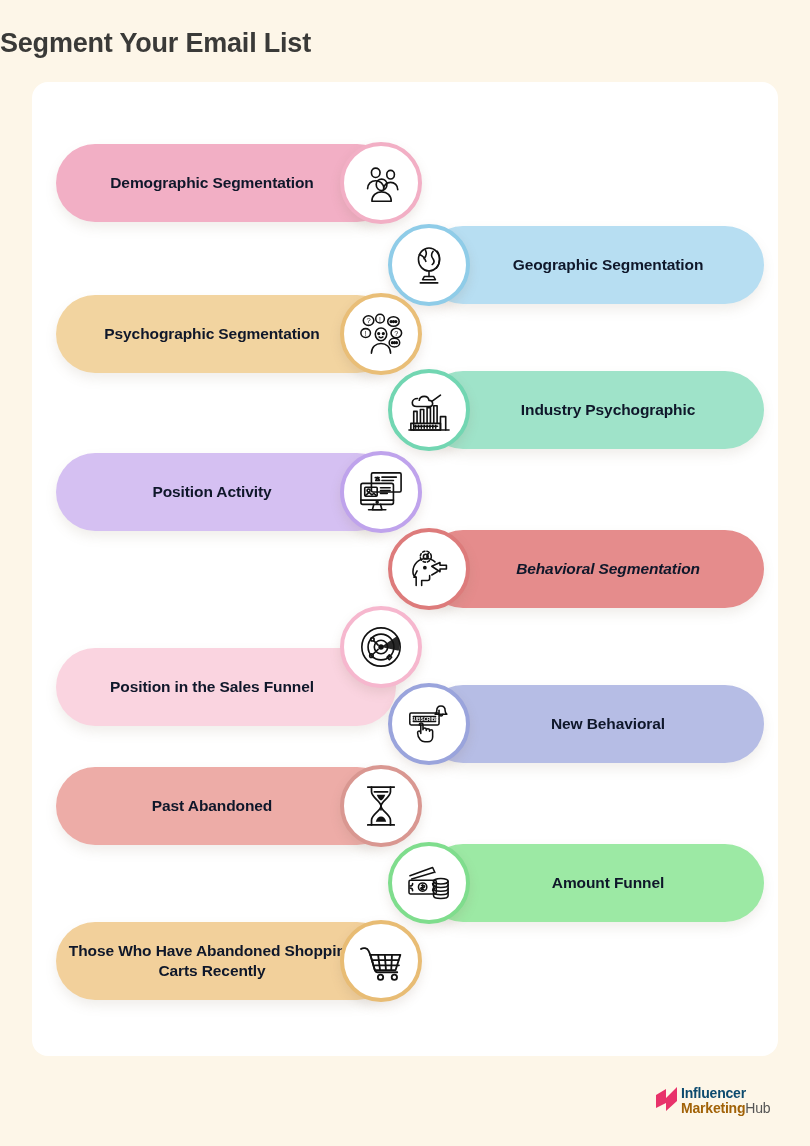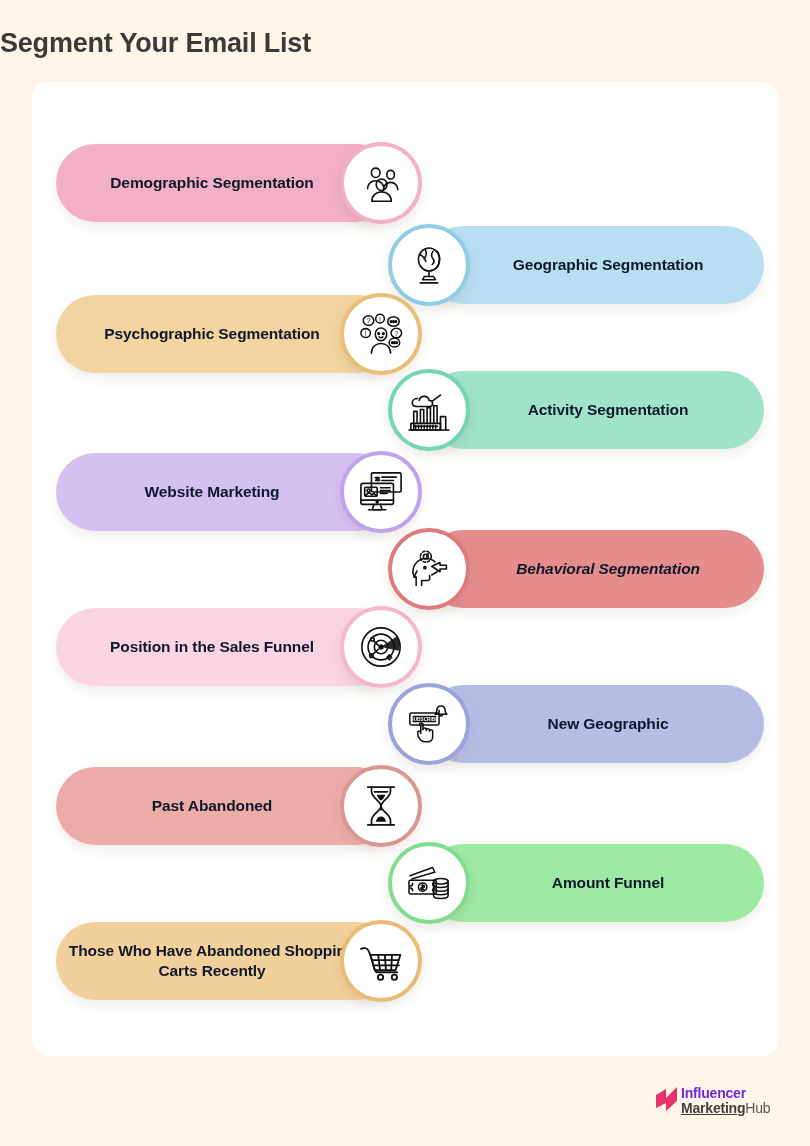--- a/index.html
+++ b/index.html
@@ -96,25 +96,25 @@
     width: 130px;
     height: 38px;
     display: flex;
     align-items: center;
   }
   .logo-mark { margin-right: 3px; flex: 0 0 auto; }
   .logo-text { line-height: 1.04; }
   .logo-line1 {
     font-size: 14px;
     font-weight: bold;
-    color: #6d28d9;
+    color: #0c4a6e;
     letter-spacing: -0.2px;
   }
   .logo-line2 { font-size: 14px; color: #555555; letter-spacing: -0.2px; }
-  .logo-line2 b { font-weight: bold; color: #404040; text-decoration: underline; }
+  .logo-line2 b { font-weight: bold; color: #a16207; }
 </style>
 </head>
 <body>
 
 <div class="page-title">Segment Your Email List</div>
 
 <div class="card"></div>
 
 <div id="rows-container">
     <div class="row left" style="top: 144px;">
@@ -172,38 +172,38 @@
     <path d="M18 24c0-3.6 2.7-6.3 6-6.3s6 2.7 6 6.3c0 3.9-2.7 7-6 7s-6-3.1-6-7z"></path>
     <circle cx="21.6" cy="23.5" r="0.9" fill="#111"></circle>
           <circle cx="26.4" cy="23.5" r="0.9" fill="#111"></circle>
     <path d="M22 27c1.3 1.1 2.7 1.1 4 0"></path>
     <path d="M14 44c0-6.3 4.6-10.2 10-10.2S34 37.7 34 44"></path>
   </svg>
       </div>
     </div>
     <div class="row right" style="top: 371px;">
       <div class="bar" style="background: rgb(159, 227, 201);">
-        <div class="bar-label">Activity Segmentation</div>
+        <div class="bar-label">Industry Psychographic</div>
       </div>
       <div class="icon-circle" style="border-color: rgb(114, 214, 178);">
         <svg width="46" height="42" viewBox="0 0 48 44" fill="none" stroke="#111" stroke-width="1.7" stroke-linecap="round" stroke-linejoin="round">
     <path d="M12 10c-3.3 0-5.5 2-5.5 4.4 0 2.3 2 3.9 4.6 3.9h13c2.1 0 3.7-1.3 3.7-3.2 0-2-1.7-3.3-3.8-3.1-.3-2.6-2.4-4.3-5-4.3-2.7 0-4.8 1.6-5.2 4.1"></path>
     <path d="M27 13l9-6.5"></path>
     <path d="M8 43V23.5M8 23.5h3.5V36M15 36V21.5h3.5V36M22 36V19.5h3.5V36M29 36V17.5h3.5V36"></path>
     <path d="M5 36h31v7H5z"></path>
     <path d="M36 43V29h5.5v14"></path>
     <path d="M8 39h25"></path>
     <path d="M10 38v3M13 38v3M16 38v3M19 38v3M22 38v3M25 38v3M28 38v3M31 38v3"></path>
     <path d="M3 43h42"></path>
   </svg>
       </div>
     </div>
     <div class="row left" style="top: 453px;">
       <div class="bar" style="background: rgb(213, 192, 242);">
-        <div class="bar-label">Website Marketing</div>
+        <div class="bar-label">Position Activity</div>
       </div>
       <div class="icon-circle" style="border-color: rgb(191, 163, 236);">
         <svg width="46" height="44" viewBox="0 0 48 46" fill="none" stroke="#111" stroke-width="1.7" stroke-linecap="round" stroke-linejoin="round">
     <rect x="14" y="3" width="31" height="20" rx="1.5"></rect>
     <path d="M18 8h4M25 7.5h15M25 11h12"></path>
     <path d="M20.5 7.8l-2 3.2h4z"></path>
     <rect x="3" y="14" width="34" height="22" rx="2"></rect>
     <path d="M3 31.5h34"></path>
     <rect x="7" y="18" width="13" height="9.5" rx="1"></rect>
     <circle cx="11" cy="21.5" r="1.6"></circle>
@@ -227,41 +227,41 @@
     <circle cx="19.5" cy="22.5" r="1.2" fill="#111"></circle>
     <path d="M22 12c-.6-2.2.2-4.4 2-5.6"></path>
     <circle cx="20.5" cy="10.5" r="6" stroke-dasharray="2.6 2.2"></circle>
     <circle cx="20.5" cy="10.5" r="2.6"></circle>
     <path d="M27 21l9-4v3h7v4h-7v3z"></path>
     <path d="M33 27l-6 3.5"></path>
   </svg>
       </div>
     </div>
     <div class="row left" style="top: 608px;">
-      <div class="bar" style="background: rgb(250, 212, 224);">
+      <div class="bar" style="background: rgb(250, 212, 224); margin-top: 40px;">
         <div class="bar-label">Position in the Sales Funnel</div>
       </div>
       <div class="icon-circle" style="border-color: rgb(246, 183, 206);">
         <svg width="46" height="46" viewBox="0 0 48 48" fill="none" stroke="#111" stroke-width="1.7" stroke-linecap="round" stroke-linejoin="round">
     <circle cx="24" cy="24" r="20"></circle>
     <circle cx="24" cy="24" r="13.5"></circle>
     <circle cx="24" cy="24" r="7"></circle>
     <circle cx="24" cy="24" r="2" fill="#111"></circle>
     <path d="M24 24L41 12.5A20 20 0 0 1 42.5 28z" fill="#111" stroke="none" opacity="0.9"></path>
     <circle cx="15" cy="16" r="1.8"></circle>
           <path d="M16.3 17.3L21 22"></path>
     <circle cx="14" cy="33" r="1.8"></circle>
           <path d="M15.3 31.8L21 26.5"></path>
     <rect x="31" y="33" width="3.4" height="3.4" transform="rotate(45 32.7 34.7)"></rect>
   </svg>
       </div>
     </div>
     <div class="row right" style="top: 685px;">
       <div class="bar" style="background: rgb(182, 189, 229);">
-        <div class="bar-label">New Geographic</div>
+        <div class="bar-label">New Behavioral</div>
       </div>
       <div class="icon-circle" style="border-color: rgb(154, 164, 220);">
         <svg width="46" height="42" viewBox="0 0 50 46" fill="none" stroke="#111" stroke-width="1.7" stroke-linecap="round" stroke-linejoin="round">
     <rect x="4" y="11" width="32" height="13" rx="1.5"></rect>
     <rect x="7" y="14" width="26" height="7" rx="0.8" fill="#111" stroke="none"></rect>
     <text x="20" y="19.7" font-size="5.2" font-weight="bold" font-family="sans-serif" fill="#FFF" stroke="none" text-anchor="middle">SUBSCRIBE</text>
     <path d="M36 11V8"></path>
     <path d="M33.5 8.5c0-3 1.8-5.2 4.6-5.2s4.6 2.2 4.6 5.2c0 2 .8 3 1.8 3.8H31.7c1-.8 1.8-1.8 1.8-3.8z"></path>
     <path d="M36.2 12.3c.4 1.2 1.2 1.9 2 1.9s1.6-.7 2-1.9"></path>
     <path d="M16 24v9.5c0-1.6-.5-2.8-1.9-2.8-1 0-1.6.8-1.6 2 0 2.5 1.3 5.8 3 7.6 1.3 1.4 3 2.2 5 2.2h3.3c3 0 5.2-2.2 5.2-5.3V31c0-1-.7-1.7-1.7-1.7s-1.7.7-1.7 1.7v-1c0-1-.8-1.8-1.8-1.8s-1.8.8-1.8 1.8v-.8c0-1-.8-1.8-1.8-1.8s-1.8.8-1.8 1.8V24c0-1.1-.9-2-2-2s-2 .9-2 2z"></path>

